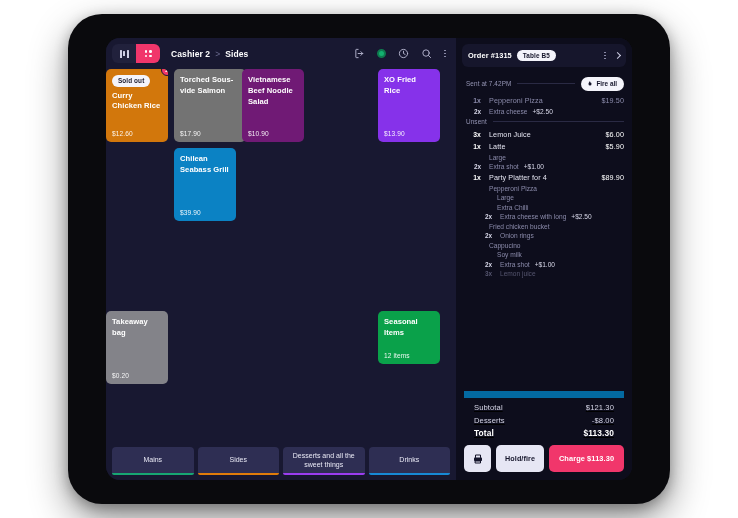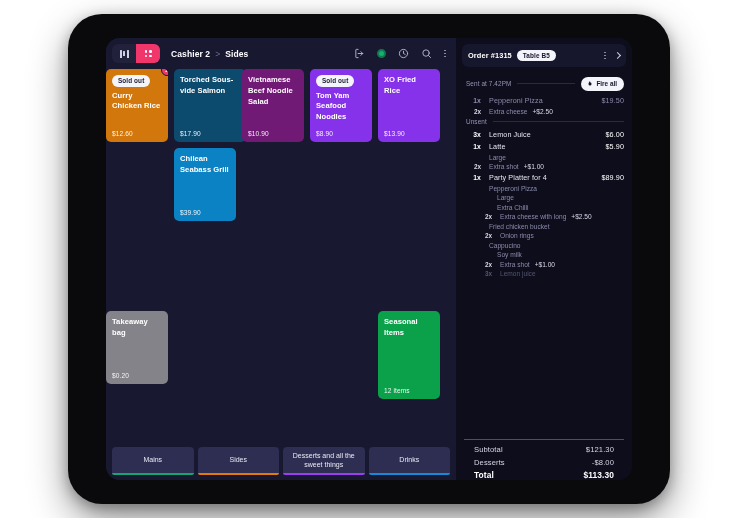--- a/index.html
+++ b/index.html
@@ -348,22 +348,23 @@
     padding-left: 31px;
     font-size: 6.6px;
     color: #8b8bab;
     margin-bottom: 2.5px;
   }
 
   
   #totals {
     flex: none;
     padding: 5px 10px 0 10px;
-    border-top: 1px solid #0369a1;
+    border-top: 7px solid #0369a1;
     margin: 2px 8px 0 8px;
+    text-decoration: underline;
   }
   .tot-row {
     display: flex;
     justify-content: space-between;
     font-size: 7.6px;
     color: #d5d5e6;
     margin-bottom: 3.5px;
     letter-spacing: .1px;
   }
   .tot-row.grand { color: #ffffff; font-weight: bold; font-size: 8.4px; margin-bottom: 0; }
@@ -468,46 +469,41 @@
         </div>
       </div>
 
       <div id="grid-area">
           <div class="card" style="left: 0px; top: 0px; width: 62px; height: 73px; background: rgb(210, 119, 12);">
             <div class="sold-out">Sold out</div>
             <div class="card-title">Curry Chicken Rice</div>
             <div class="card-price">$12.60</div>
             <div class="badge-count">2</div>
           </div>
-          <div class="card" style="left: 68px; top: 0px; width: 72px; height: 73px; background: #0c4a6e;">
+          <div class="card" style="left: 68px; top: 0px; width: 72px; height: 73px; background: #737373;">
             <div class="card-title">Torched Sous-vide Salmon</div>
             <div class="card-price">$17.90</div>
           </div>
           <div class="card" style="left: 136px; top: 0px; width: 62px; height: 73px; background: #701a75;">
             <div class="card-title">Vietnamese Beef Noodle Salad</div>
             <div class="card-price">$10.90</div>
           </div>
-          <div class="card" style="left: 204px; top: 0px; width: 62px; height: 73px; background: rgb(134, 50, 234);">
-            <div class="sold-out">Sold out</div>
-            <div class="card-title">Tom Yam Seafood Noodles</div>
-            <div class="card-price">$8.90</div>
-          </div>
           <div class="card" style="left: 272px; top: 0px; width: 62px; height: 73px; background: rgb(134, 50, 234);">
             <div class="card-title">XO Fried Rice</div>
             <div class="card-price">$13.90</div>
           </div>
           <div class="card" style="left: 68px; top: 79px; width: 62px; height: 73px; background: rgb(11, 130, 196);">
             <div class="card-title">Chilean Seabass Grill</div>
             <div class="card-price">$39.90</div>
           </div>
           <div class="card" style="left: 0px; top: 242px; width: 62px; height: 73px; background: rgb(131, 131, 137);">
             <div class="card-title">Takeaway bag</div>
             <div class="card-price">$0.20</div>
           </div>
-          <div class="card" style="left: 272px; top: 242px; width: 62px; height: 88px; background: rgb(10, 161, 74);">
+          <div class="card" style="left: 272px; top: 242px; width: 62px; height: 53px; background: rgb(10, 161, 74);">
             <div class="card-title">Seasonal Items</div>
             <div class="card-price">12 items</div>
           </div>
         </div>
 
       <div id="cat-tabs">
           <div class="cat-tab" style="border-bottom-color: rgb(23, 166, 115);">
             <span>Mains</span>
           </div>
           <div class="cat-tab" style="border-bottom-color: rgb(224, 124, 10);">
@@ -617,16 +613,27 @@
           <div class="tot-row">
             <span>Desserts</span>
             <span>-$8.00</span>
           </div>
           <div class="tot-row grand">
             <span>Total</span>
             <span>$113.30</span>
           </div>
         </div>
 
+      <div id="pay-bar">
+        <div class="btn-icon">
+          <svg width="12" height="12" viewBox="0 0 24 24" fill="none" stroke="#14142a" stroke-width="2" stroke-linecap="round" stroke-linejoin="round">
+            <path d="M7 9V4h10v5"></path>
+            <rect x="4" y="9" width="16" height="7" rx="1.5" fill="#14142a" stroke="none"></rect>
+            <path d="M7 16h10v4H7z"></path>
+          </svg>
+        </div>
+        <div class="btn-hold">Hold/fire</div>
+        <div class="btn-charge">Charge $113.30</div>
+      </div>
     </div>
 
   </div>
 </div>
 
 </body></html>

